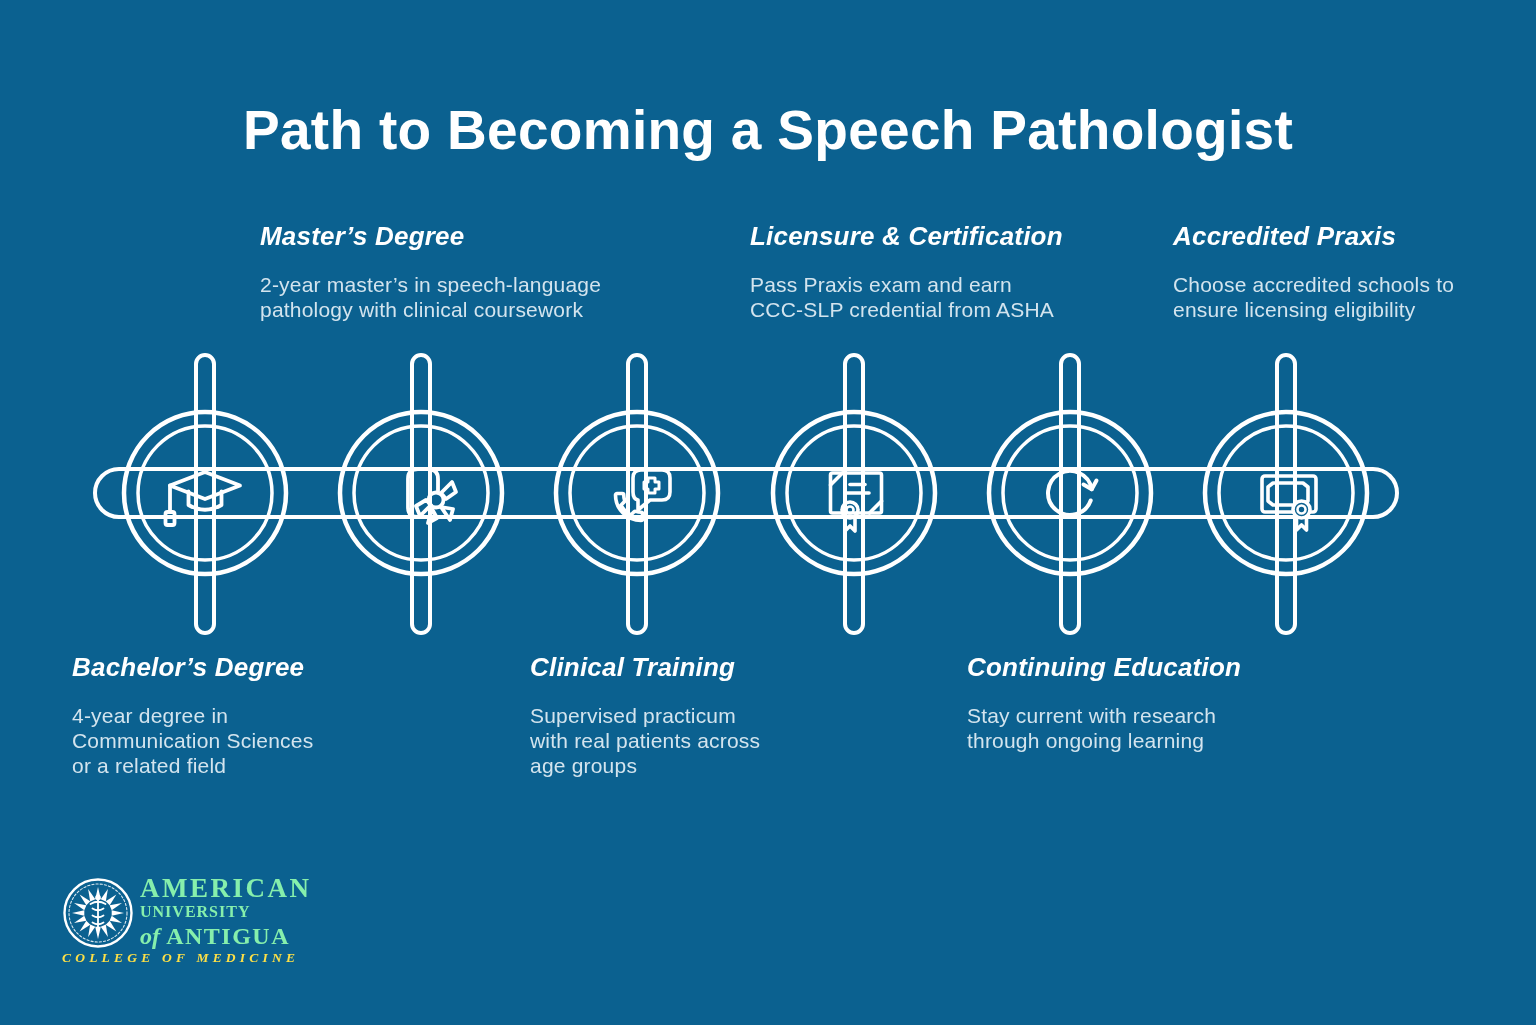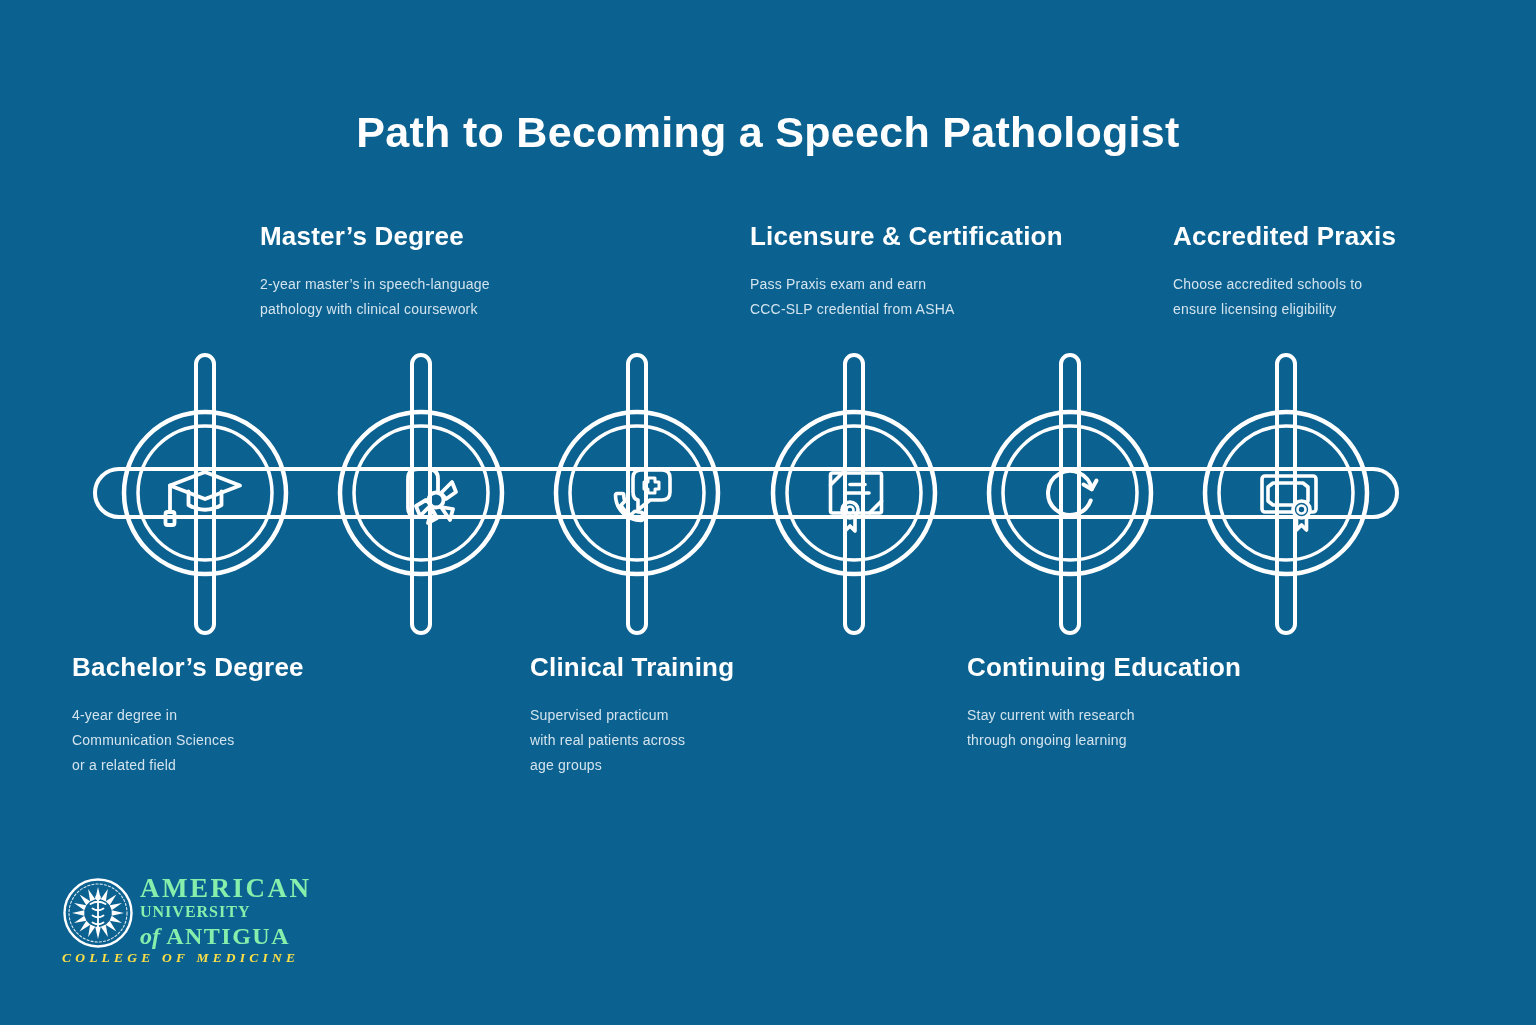--- a/index.html
+++ b/index.html
@@ -8,42 +8,43 @@
     background:#0b6190;
     font-family:"Liberation Sans", sans-serif;
     position:relative;overflow:hidden;
     -webkit-font-smoothing:antialiased;
   }
   .stage{position:absolute;inset:0;}
 
   .page-title{
     position:absolute;left:0;right:0;top:96px;
     text-align:center;color:#ffffff;
-    font-size:43px;font-weight:800;letter-spacing:0.3px;
-    margin:12px;
+    font-size:55px;font-weight:800;letter-spacing:0.3px;
+    margin:2px;
   }
 
   .step-label{position:absolute;}
   .step-label.top{top:221px;}
   .step-label.bottom{top:652px;}
   .pos-bachelor{left:72px;}
   .pos-master{left:260px;}
   .pos-clinical{left:530px;}
   .pos-licensure{left:750px;}
   .pos-continuing{left:967px;}
   .pos-accredited{left:1173px;}
 
   .step-heading{
     margin:0 0 21px 0;
     font-size:26px;font-weight:700;color:#ffffff;letter-spacing:0.2px;
     line-height:30px;
+    font-style:italic;
   }
   .step-desc{
     margin:0;
-    font-size:14px;font-weight:400;color:#d3e4ee;
+    font-size:21px;font-weight:400;color:#d3e4ee;
     line-height:25px;letter-spacing:0.2px;
     white-space:pre;
   }
 
   .timeline-svg{position:absolute;left:0;top:340px;}
 
   .logo{position:absolute;left:62px;top:876px;width:240px;}
   .logo-seal{position:absolute;left:0;top:1px;}
   .logo-text{position:absolute;left:78px;top:0;color:#86efac;font-family:"Liberation Serif", serif;}
   .logo-line{display:block;font-weight:700;line-height:24px;white-space:nowrap;}

